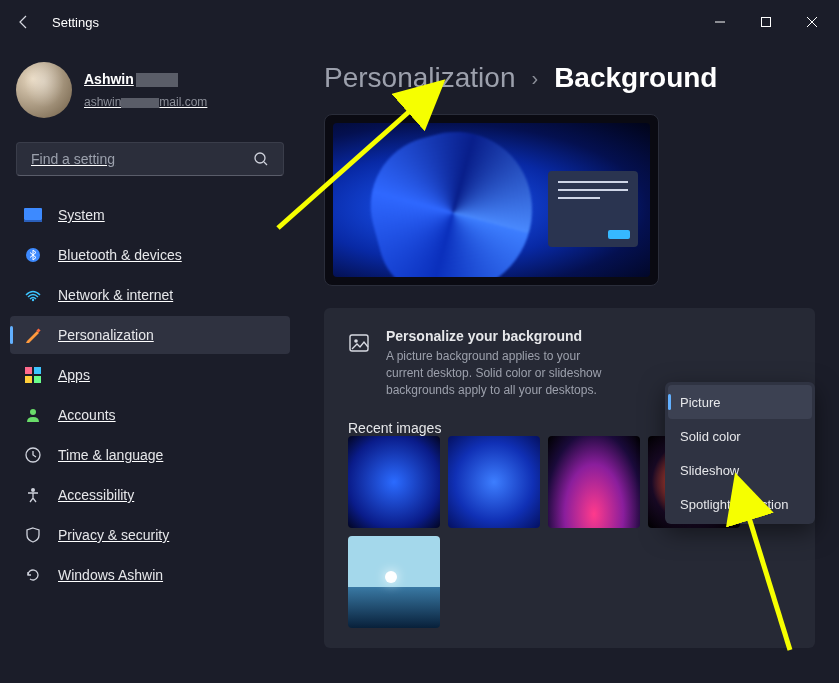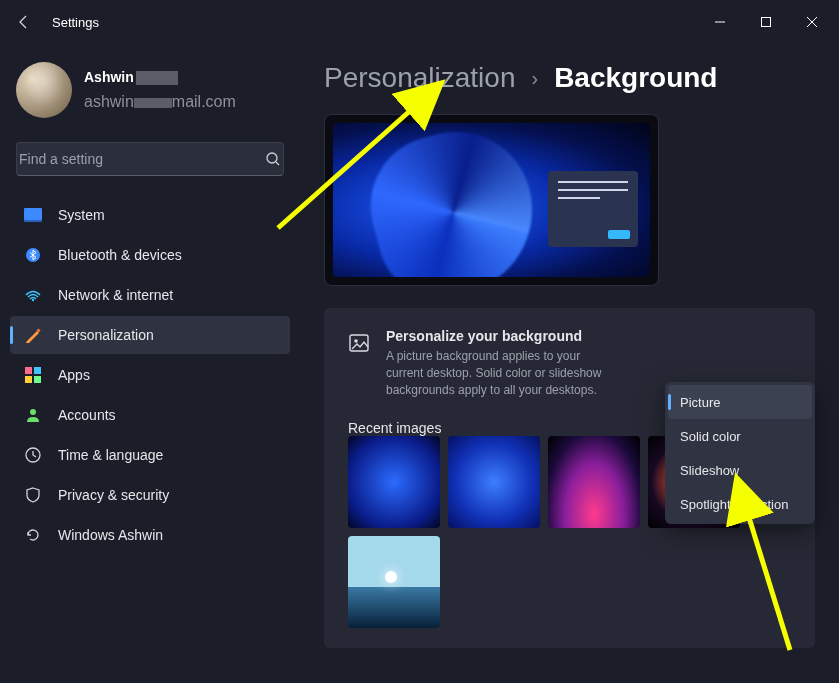--- a/index.html
+++ b/index.html
@@ -3,29 +3,29 @@
   <meta charset="utf-8">
   <style>
     * { margin: 0; padding: 0; box-sizing: border-box; font-family: 'Segoe UI', sans-serif; }
     body { background: #1b1d29; color: #fff; width: 839px; height: 683px; overflow: hidden; position: relative; }
     .titlebar { display: flex; align-items: center; height: 44px; padding: 0 4px; }
     .back-btn { width: 40px; height: 40px; display: flex; align-items: center; justify-content: center; cursor: pointer; }
     .title { font-size: 13px; margin-left: 8px; }
     .win-controls { margin-left: auto; display: flex; }
     .win-btn { width: 46px; height: 40px; display: flex; align-items: center; justify-content: center; cursor: pointer; }
     .content { display: flex; height: calc(100% - 44px); }
-    .sidebar { width: 300px; padding: 10px 10px; }
+    .sidebar { width: 300px; padding: 10px 10px; text-decoration: underline; }
     .user { display: flex; align-items: center; margin: 8px 6px 24px 6px; gap: 12px; }
     .avatar { width: 56px; height: 56px; border-radius: 50%; background: radial-gradient(circle at 30% 30%, #e8d8c0, #6b5a42); position: relative; overflow: hidden; }
     .avatar::after { content:''; position:absolute; inset:0; background: radial-gradient(ellipse at 50% 35%, rgba(255,255,255,0.3), transparent 50%); }
     .user-name { font-size: 14px; font-weight: 600; }
-    .user-email { font-size: 16px; color: #8d909a; margin-top: 8px; }
+    .user-email { font-size: 12px; color: #8d909a; margin-top: 8px; }
     .email-mask { display:inline-block; width:38px; height:10px; background:#5a5d68; vertical-align:middle; }
     .name-mask { display:inline-block; width:42px; height:14px; background:#5a5d68; vertical-align:middle; margin-left:2px; }
-    .search { display: flex; align-items: center; background: #2b2e3b; border: 1px solid #3a3d4a; border-radius: 4px; height: 34px; margin: 0 6px 20px 6px; padding: 0 2px; border-bottom: 1px solid #5a5d6a; }
+    .search { display: flex; align-items: center; background: #2b2e3b; border: 1px solid #3a3d4a; border-radius: 4px; height: 34px; margin: 0 6px 20px 6px; padding: 0 14px; border-bottom: 1px solid #5a5d6a; }
     .search input { flex: 1; background: transparent; border: 0; color: #c9cbd4; font-size: 14px; outline: none; }
     .search input::placeholder { color: #9ba0ac; }
     .nav { list-style: none; }
     .nav-item { display: flex; align-items: center; height: 38px; padding: 0 14px; border-radius: 4px; cursor: pointer; margin: 2px 0; gap: 16px; font-size: 14px; color: #e6e7ea; position: relative; }
     .nav-item.active { background: #2f3240; }
     .nav-item.active::before { content: ''; position: absolute; left: 0; top: 10px; bottom: 10px; width: 3px; background: #62b0ff; border-radius: 2px; }
     .nav-icon { width: 18px; height: 18px; display: flex; align-items: center; justify-content: center; flex-shrink: 0; }
     .main { flex: 1; padding: 18px 24px; overflow-y: auto; position: relative; }
     .breadcrumb { display: flex; align-items: center; gap: 16px; font-size: 28px; margin-bottom: 20px; }
     .bc-parent { color: #9ca0ac; font-weight: 500; }
@@ -167,20 +167,29 @@
             <svg width="16" height="16" viewBox="0 0 16 16">
               <circle cx="8" cy="8" r="7" stroke="#cfd2dc" fill="none" stroke-width="1.3"></circle>
               <path d="M8 4 L8 8 L11 10" stroke="#cfd2dc" fill="none" stroke-width="1.3"></path>
             </svg>
           </span>
           <span>Time &amp; language</span>
         </li>
       <li class="nav-item">
           <span class="nav-icon">
             <svg width="16" height="16" viewBox="0 0 16 16">
+              <circle cx="8" cy="3" r="2" fill="#cfd2dc"></circle>
+              <path d="M3 6 L13 6 M8 6 L8 11 M5 15 L8 11 L11 15" stroke="#cfd2dc" stroke-width="1.3" fill="none"></path>
+            </svg>
+          </span>
+          <span>Accessibility</span>
+        </li>
+      <li class="nav-item">
+          <span class="nav-icon">
+            <svg width="16" height="16" viewBox="0 0 16 16">
               <path d="M8 1 L14 3 L14 8 Q14 13 8 15 Q2 13 2 8 L2 3 Z" fill="none" stroke="#cfd2dc" stroke-width="1.3"></path>
             </svg>
           </span>
           <span>Privacy &amp; security</span>
         </li>
       <li class="nav-item">
           <span class="nav-icon">
             <svg width="16" height="16" viewBox="0 0 16 16">
               <path d="M3 8 A5 5 0 1 1 5 12" stroke="#cfd2dc" fill="none" stroke-width="1.3"></path>
               <path d="M3 5 L3 8 L6 8" stroke="#cfd2dc" fill="none" stroke-width="1.3"></path>

